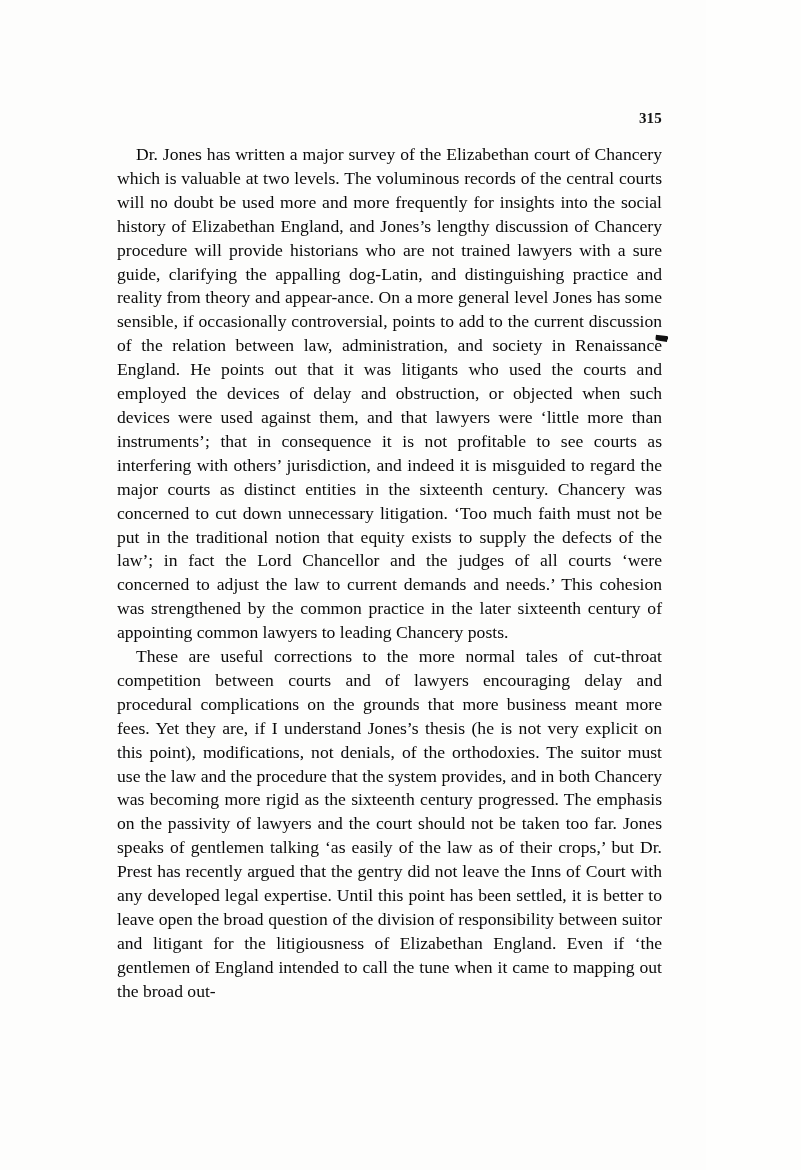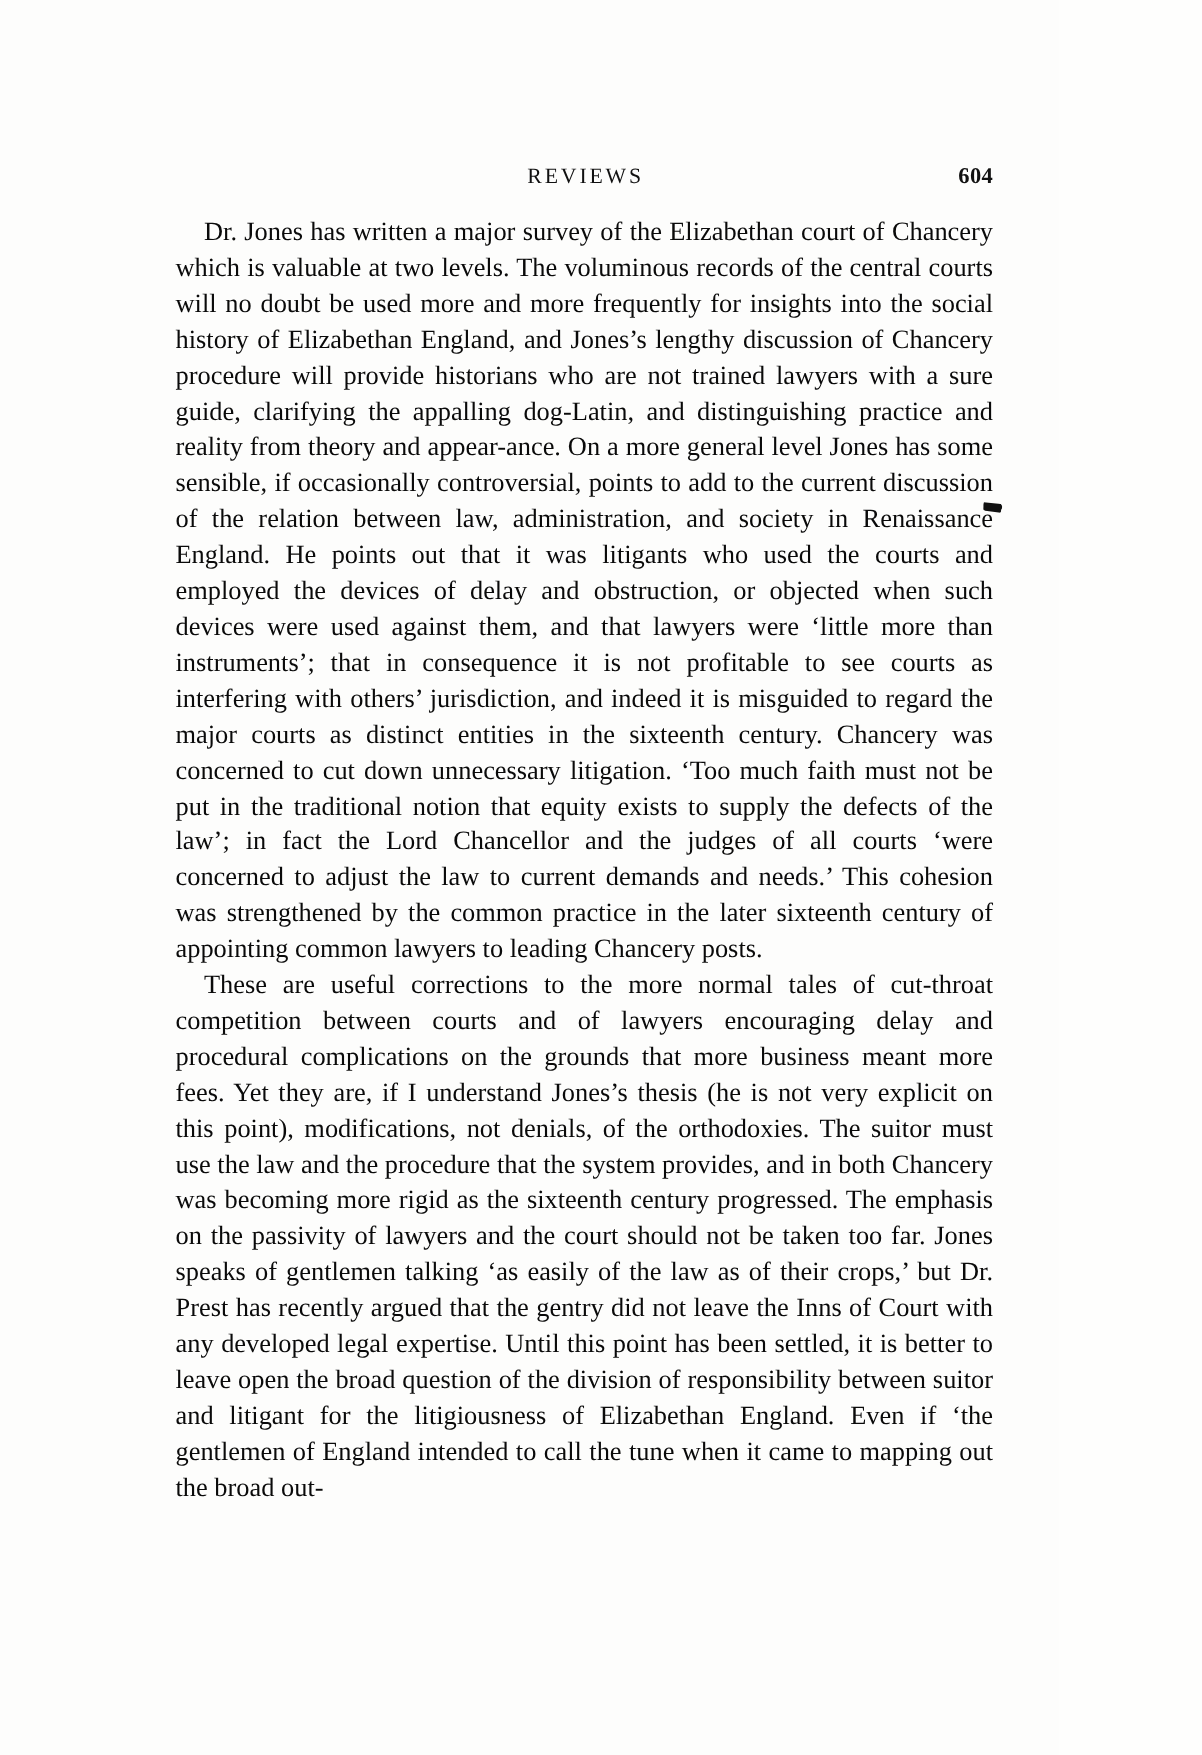--- a/index.html
+++ b/index.html
@@ -100,22 +100,21 @@
 </style>
 </head>
 <body>
 
 <div class="page">
   <div class="paper-tint"></div>
 
   <div class="text-block">
 
     <div class="running-head">
-      <div class="head-title">REVIEWS</div>
-      <div class="head-folio">604</div>
+      <div class="head-folio">315</div>
     </div>
 
 
     <p class="body">Dr. Jones has written a major survey of the Elizabethan court of Chancery which is valuable at two levels. The voluminous records of the central courts will no doubt be used more and more frequently for insights into the social history of Elizabethan England, and Jones’s lengthy discussion of Chancery procedure will provide historians who are not trained lawyers with a sure guide, clarifying the appalling dog-Latin, and distinguishing practice and reality from theory and appear-ance. On a more general level Jones has some sensible, if occasionally controversial, points to add to the current discussion of the relation between law, administration, and society in Renaissance England. He points out that it was litigants who used the courts and employed the devices of delay and obstruction, or objected when such devices were used against them, and that lawyers were ‘little more than instruments’; that in consequence it is not profitable to see courts as interfering with others’ jurisdiction, and indeed it is misguided to regard the major courts as distinct entities in the sixteenth century. Chancery was concerned to cut down unnecessary litigation. ‘Too much faith must not be put in the traditional notion that equity exists to supply the defects of the law’; in fact the Lord Chancellor and the judges of all courts ‘were concerned to adjust the law to current demands and needs.’ This cohesion was strengthened by the common practice in the later sixteenth century of appointing common lawyers to leading Chancery posts.</p>
 
     <p class="body">These are useful corrections to the more normal tales of cut-throat competition between courts and of lawyers encouraging delay and procedural complications on the grounds that more business meant more fees. Yet they are, if I understand Jones’s thesis (he is not very explicit on this point), modifications, not denials, of the orthodoxies. The suitor must use the law and the procedure that the system provides, and in both Chancery was becoming more rigid as the sixteenth century progressed. The emphasis on the passivity of lawyers and the court should not be taken too far. Jones speaks of gentlemen talking ‘as easily of the law as of their crops,’ but Dr. Prest has recently argued that the gentry did not leave the Inns of Court with any developed legal expertise. Until this point has been settled, it is better to leave open the broad question of the division of responsibility between suitor and litigant for the litigiousness of Elizabethan England. Even if ‘the gentlemen of England intended to call the tune when it came to mapping out the broad out-</p>
 
   </div>
 
   <div class="ink-wedge"></div>

